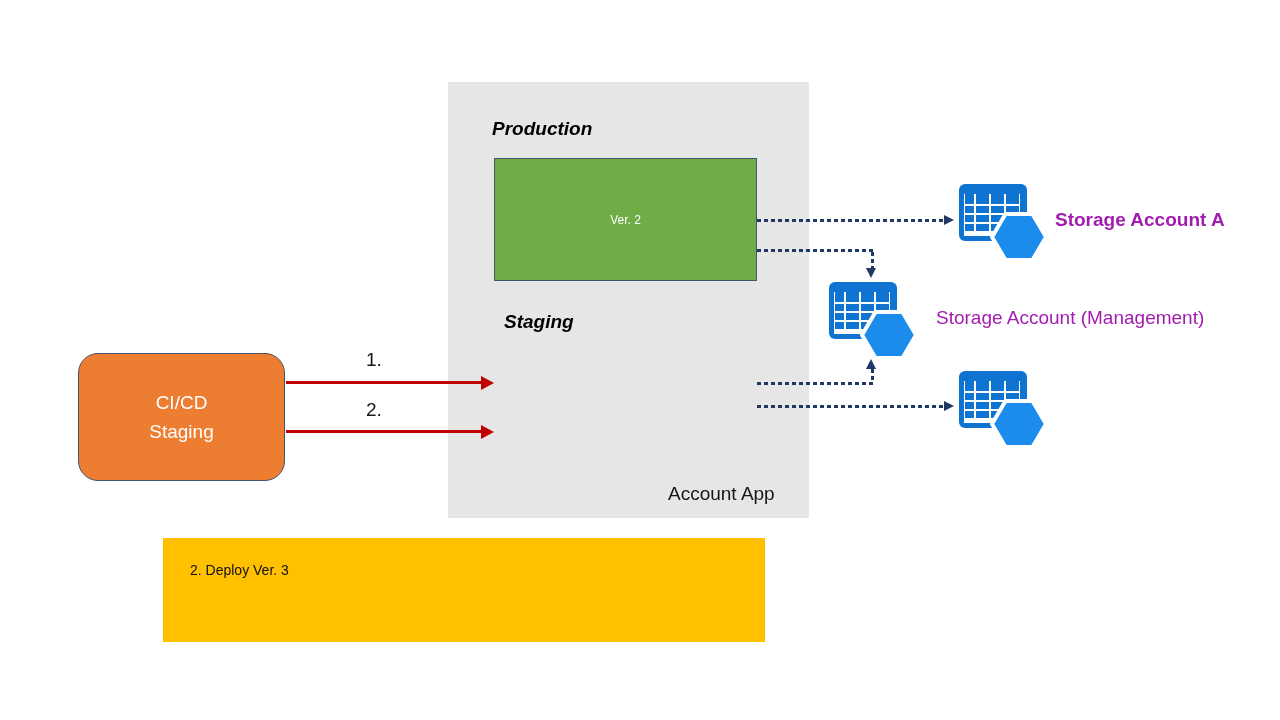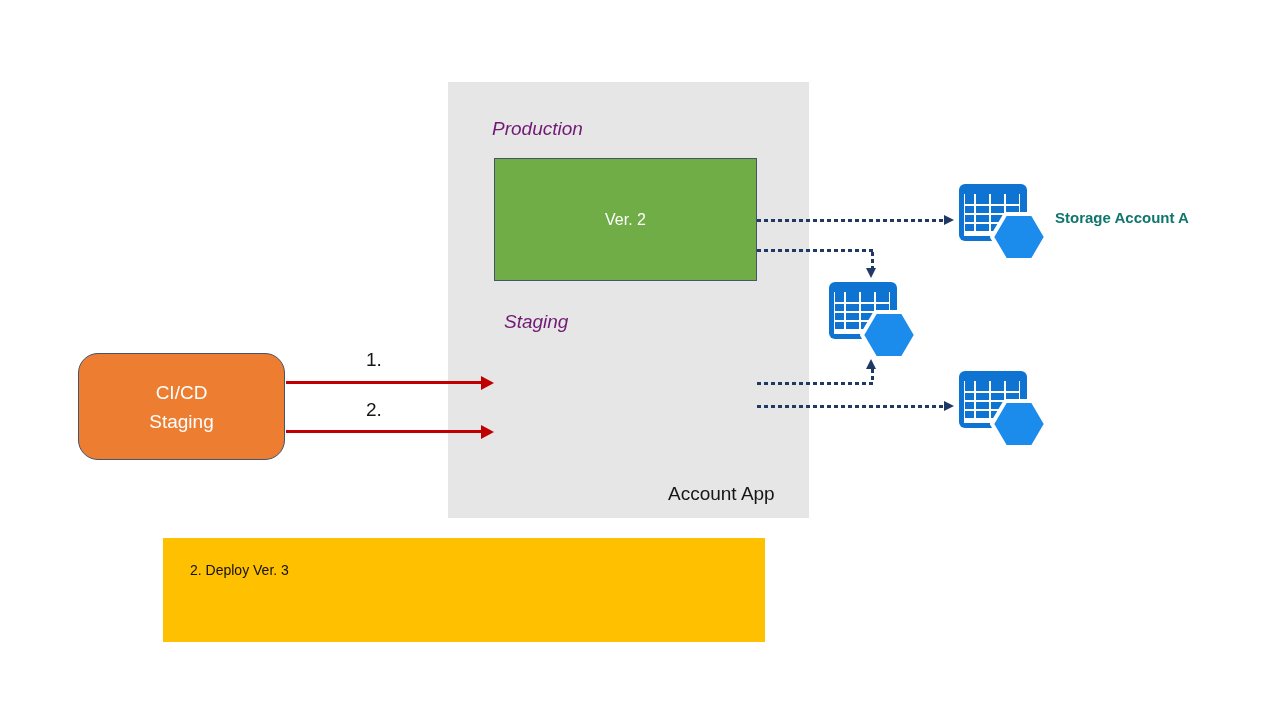--- a/index.html
+++ b/index.html
@@ -16,36 +16,36 @@
   }
   html,body{margin:0;padding:0;background:#fff;}
   .canvas{
     position:relative;width:1280px;height:720px;background:#ffffff;
     font-family:"Liberation Sans",sans-serif;overflow:hidden;color:#1a1a1a;
   }
   .abs{position:absolute;}
 
   
   .fa-bg{left:448px;top:82px;width:361px;height:436px;background:var(--function-app-bg);}
-  .slot-label{font-size:19px;font-weight:normal;font-style:italic;color:#701a75;white-space:nowrap;}
+  .slot-label{font-size:19px;font-weight:bold;font-style:italic;color:#000000;white-space:nowrap;}
   .prod-label{left:492px;top:118px;}
   .stag-label{left:504px;top:311px;}
   .slot-box{
     width:263px;height:123px;box-sizing:border-box;
     border:1.5px solid var(--shape-border-navy);
     display:flex;align-items:center;justify-content:center;
-    color:#ffffff;font-size:16px;
+    color:#ffffff;font-size:12px;
   }
   .green-box{left:494px;top:158px;background:var(--production-green);}
   .purple-box{left:494px;top:346px;height:122px;background:var(--staging-purple);}
   .fa-label{left:668px;top:483px;font-size:19px;color:#161616;white-space:nowrap;}
 
   
   .pipeline{
-    left:78px;top:353px;width:207px;height:107px;box-sizing:border-box;
+    left:78px;top:353px;width:207px;height:128px;box-sizing:border-box;
     background:var(--pipeline-orange);border:1.5px solid var(--shape-border-navy);
     border-radius:20px;display:flex;flex-direction:column;align-items:center;justify-content:center;
     color:#ffffff;font-size:19px;line-height:29px;
   }
 
   
   .red-line{height:3px;background:var(--deploy-arrow-red);}
   .red-head{width:0;height:0;border-left:13px solid var(--deploy-arrow-red);
     border-top:7px solid transparent;border-bottom:7px solid transparent;}
   .step-lbl{font-size:19px;color:#161616;}
@@ -59,21 +59,21 @@
     border-left:5px solid transparent;border-right:5px solid transparent;}
   .navy-head-u{width:0;height:0;border-bottom:10px solid var(--data-arrow-navy);
     border-left:5px solid transparent;border-right:5px solid transparent;}
 
   
   .st-icon{width:95px;height:85px;}
   .st-table{fill:var(--storage-table-blue);}
   .st-cell{fill:var(--storage-table-blue);}
   .st-panel{fill:#ffffff;}
   .st-hex{fill:var(--storage-hexagon-blue);stroke:#ffffff;stroke-width:4;stroke-linejoin:round;}
-  .st-lbl{font-size:15px;white-space:nowrap;color:#0f766e;}
+  .st-lbl{font-size:19px;white-space:nowrap;color:#a21caf;}
   .st-lbl.bold{font-weight:bold;}
 
   
   .note{left:163px;top:538px;width:602px;height:104px;background:var(--note-yellow);box-sizing:border-box;
     padding:24px 0 0 27px;font-size:14px;color:#111;}
 </style>
 </head>
 <body>
 
 <div class="canvas">
@@ -150,20 +150,21 @@
     <rect class="st-cell" x="8" y="34" width="9" height="7"></rect>
       <rect class="st-cell" x="19" y="34" width="13" height="7"></rect>
       <rect class="st-cell" x="34" y="34" width="13" height="7"></rect>
       <rect class="st-cell" x="49" y="34" width="13" height="7"></rect>
     <rect class="st-cell" x="8" y="43" width="9" height="7"></rect>
       <rect class="st-cell" x="19" y="43" width="13" height="7"></rect>
       <rect class="st-cell" x="34" y="43" width="13" height="7"></rect>
       <rect class="st-cell" x="49" y="43" width="13" height="7"></rect>
     <polygon class="st-hex" points="35,56 48.5,33 75.5,33 89,56 75.5,79 48.5,79"></polygon>
   </svg>
+  <div class="abs st-lbl" style="left:936px;top:307px;">Storage Account (Management)</div>
 
   <svg class="abs st-icon" style="left:957px;top:368px;" viewBox="0 0 95 85">
     <rect class="st-table" x="2" y="3" width="68" height="57" rx="6"></rect>
     <rect class="st-panel" x="7" y="13" width="56" height="42"></rect>
     <rect class="st-cell" x="8" y="13" width="9" height="10"></rect>
       <rect class="st-cell" x="19" y="13" width="13" height="10"></rect>
       <rect class="st-cell" x="34" y="13" width="13" height="10"></rect>
       <rect class="st-cell" x="49" y="13" width="13" height="10"></rect>
     <rect class="st-cell" x="8" y="25" width="9" height="7"></rect>
       <rect class="st-cell" x="19" y="25" width="13" height="7"></rect>

